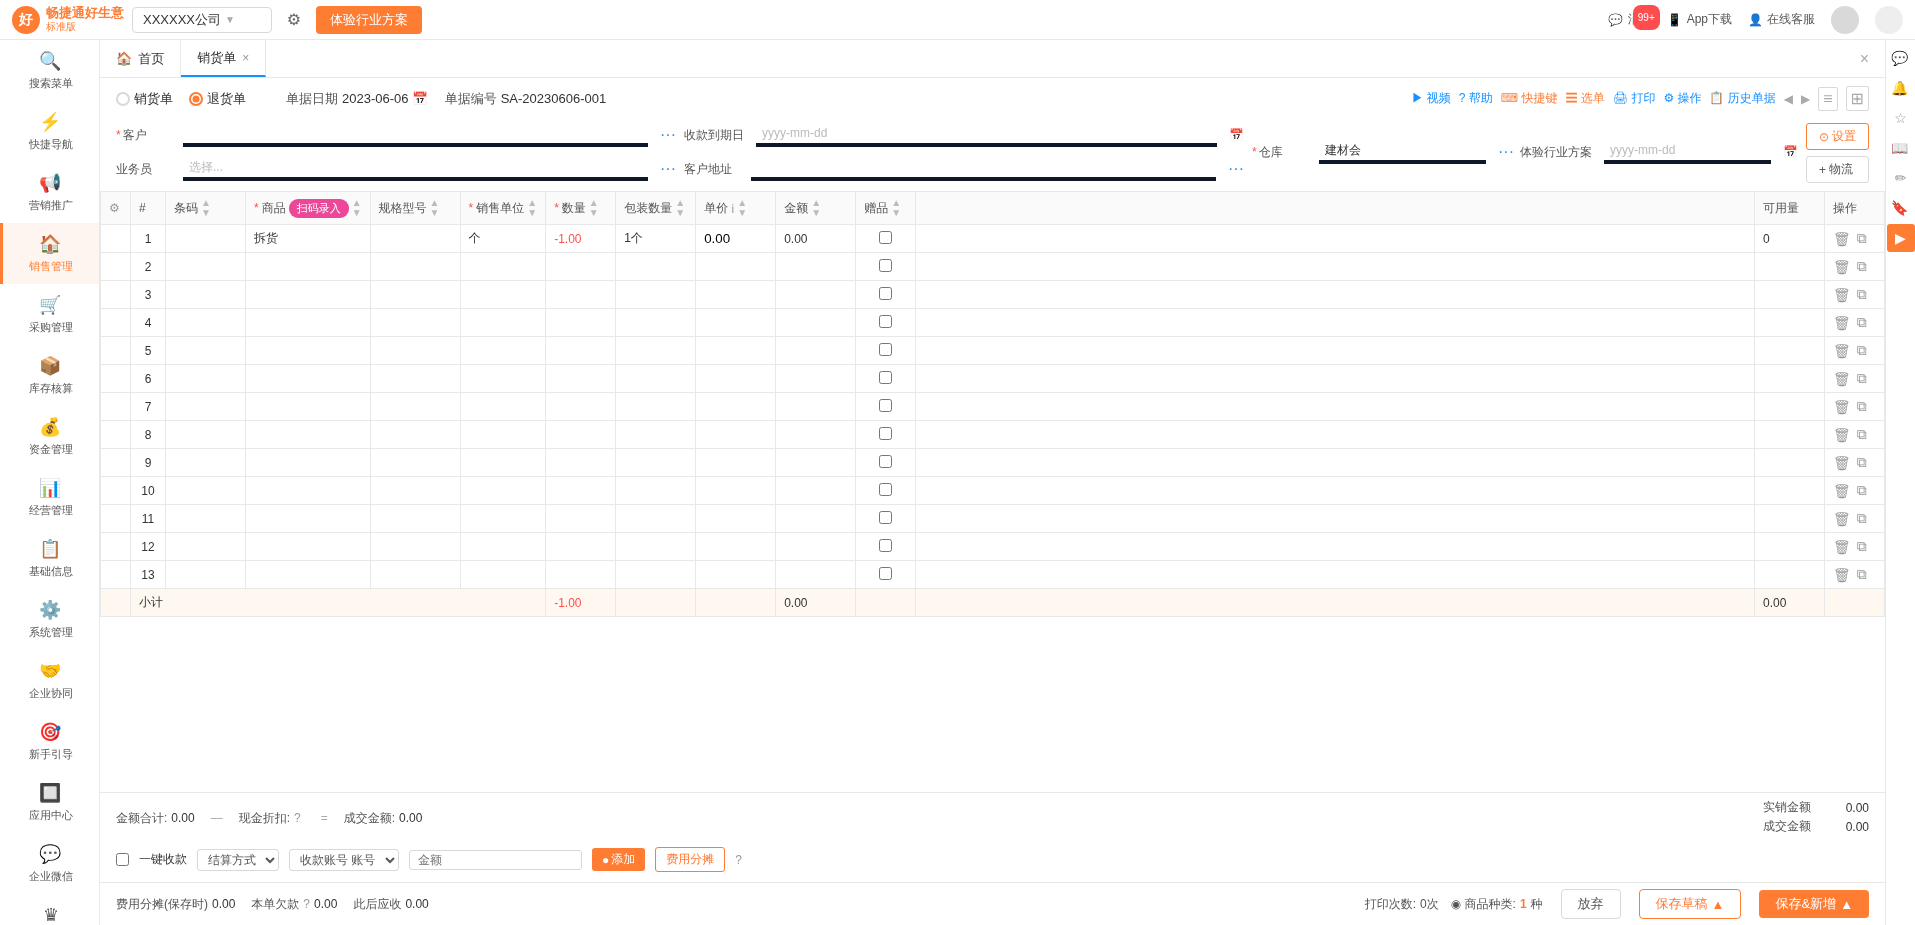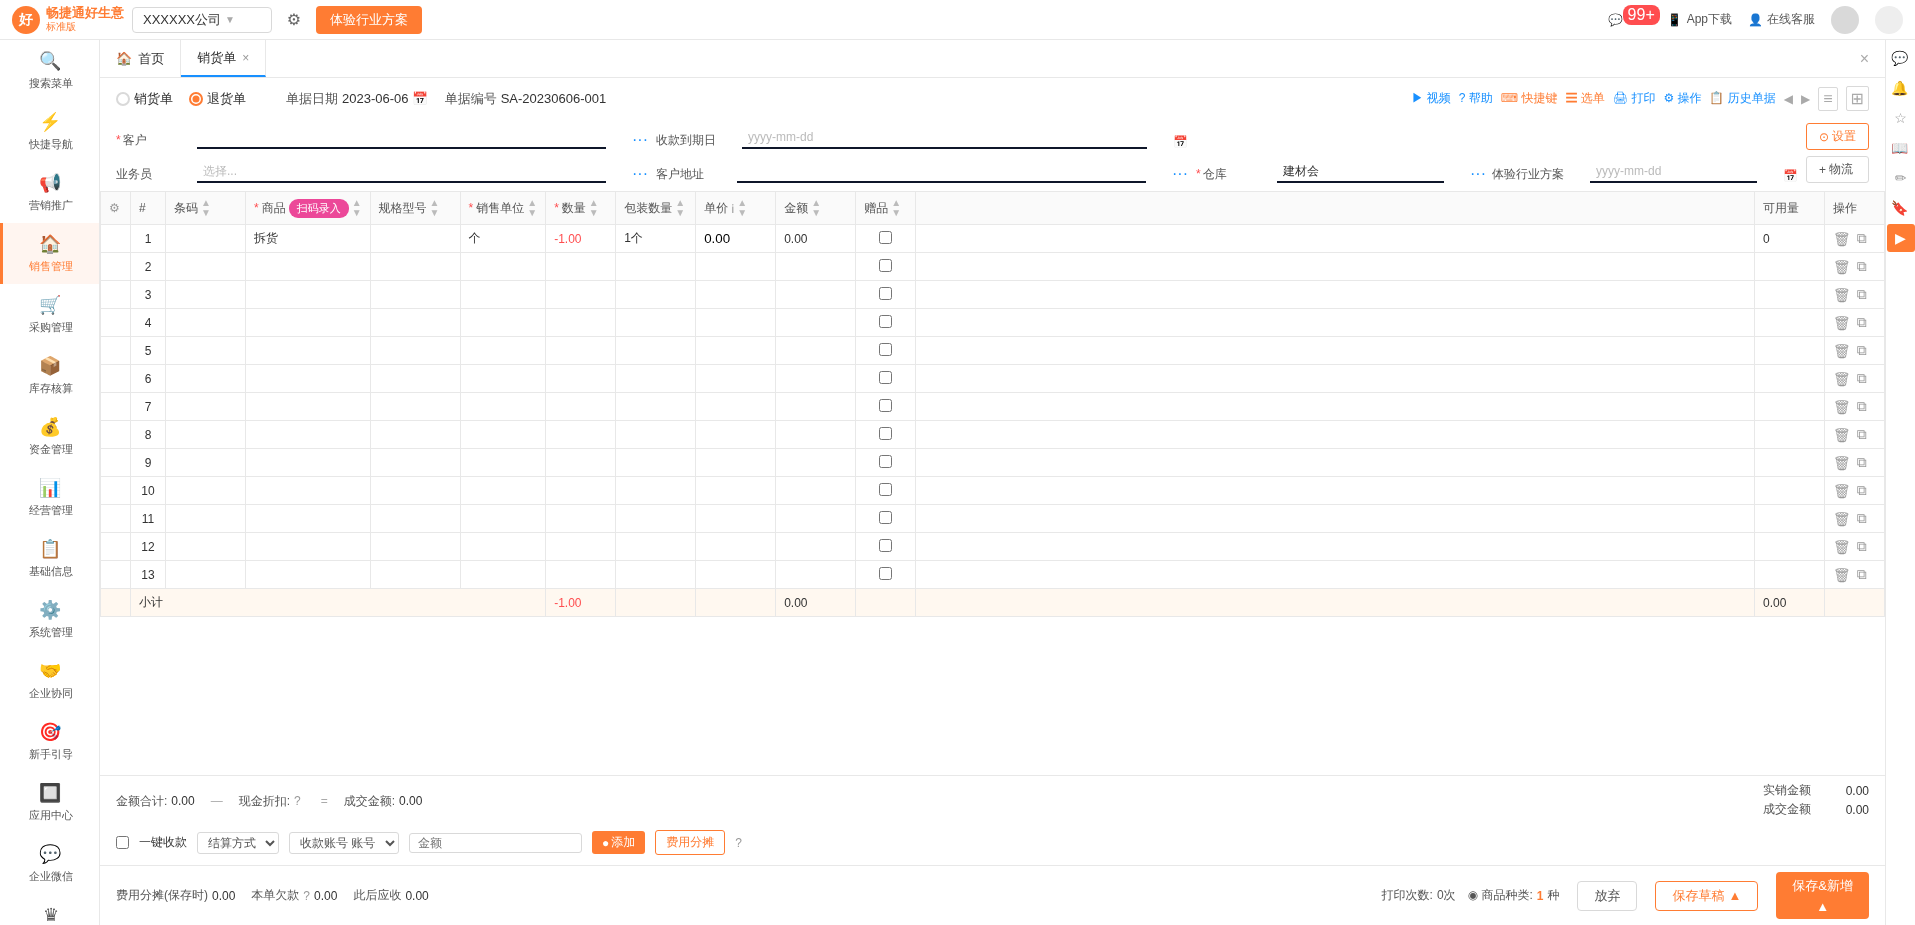--- a/index.html
+++ b/index.html
@@ -11,21 +11,21 @@
     .logo-area { display: flex; align-items: center; gap: 6px; }
     .logo-icon { width: 28px; height: 28px; background: #ff7c33; border-radius: 50%; display: flex; align-items: center; justify-content: center; color: white; font-size: 14px; font-weight: bold; }
     .logo-text { color: #ff7c33; font-size: 13px; font-weight: bold; line-height: 1.2; }
     .logo-sub { font-size: 10px; color: #ff7c33; }
     .company-selector { display: flex; align-items: center; gap: 4px; border: 1px solid #d9d9d9; border-radius: 4px; padding: 3px 10px; background: #fff; cursor: pointer; min-width: 140px; }
     .company-name { font-size: 13px; color: #333; }
     .settings-icon-btn { width: 28px; height: 28px; display: flex; align-items: center; justify-content: center; cursor: pointer; color: #666; font-size: 16px; }
     .trial-btn { background: #ff7c33; color: white; border: none; border-radius: 4px; padding: 5px 14px; font-size: 13px; cursor: pointer; }
     .top-bar-right { display: flex; align-items: center; gap: 16px; }
     .top-right-item { display: flex; align-items: center; gap: 4px; cursor: pointer; color: #555; font-size: 12px; position: relative; }
-    .badge { background: #ff4d4f; color: white; border-radius: 8px; padding: 1px 5px; font-size: 16px; position: absolute; top: -6px; right: -8px; }
+    .badge { background: #ff4d4f; color: white; border-radius: 8px; padding: 7px 5px; font-size: 10px; position: absolute; top: -6px; right: -8px; }
     .avatar { width: 28px; height: 28px; background: #d9d9d9; border-radius: 50%; }
 
     
     .app-layout { display: flex; height: calc(100vh - 40px); }
 
     
     .sidebar { width: 100px; background: #fff; border-right: 1px solid #e8e8e8; display: flex; flex-direction: column; overflow-y: auto; }
     .sidebar-item { display: flex; flex-direction: column; align-items: center; padding: 10px 4px; cursor: pointer; color: #555; font-size: 11px; gap: 4px; border-left: 3px solid transparent; transition: all 0.2s; }
     .sidebar-item.active { color: #ff7c33; background: #fff5f0; border-left-color: #ff7c33; }
     .sidebar-icon { font-size: 18px; }
@@ -48,24 +48,24 @@
     .radio-circle { width: 14px; height: 14px; border: 2px solid #d9d9d9; border-radius: 50%; display: inline-block; }
     .radio-circle.checked { border-color: #ff7c33; position: relative; }
     .radio-circle.checked::after { content: ''; width: 7px; height: 7px; background: #ff7c33; border-radius: 50%; position: absolute; top: 50%; left: 50%; transform: translate(-50%, -50%); }
     .doc-info { display: flex; align-items: center; gap: 16px; margin-left: 16px; font-size: 13px; color: #555; }
     .doc-info-item { display: flex; align-items: center; gap: 4px; }
     .doc-info-value { color: #333; font-weight: 500; }
     .calendar-icon { color: #666; cursor: pointer; }
     .header-actions { margin-left: auto; display: flex; align-items: center; gap: 8px; }
     .action-link { color: #1890ff; cursor: pointer; font-size: 12px; display: flex; align-items: center; gap: 2px; }
     .action-link.orange { color: #ff7c33; }
-    .field-row { display: flex; align-items: flex-end; gap: 26px; }
+    .field-row { display: flex; align-items: center; gap: 12px; }
     .field-label { color: #555; font-size: 12px; white-space: nowrap; min-width: 55px; }
     .field-label.required::before { content: '*'; color: #ff4d4f; margin-right: 2px; }
-    .field-input { flex: 1; border: none; border-bottom: 2px solid #0f172a; padding: 3px 6px; font-size: 12px; color: #333; background: transparent; outline: none; }
+    .field-input { flex: 1; border: none; border-bottom: 4px solid #0f172a; padding: 3px 6px; font-size: 12px; color: #333; background: transparent; outline: none; }
     .field-input::placeholder { color: #bbb; }
     .field-dots { color: #1890ff; cursor: pointer; font-size: 16px; }
     .field-calendar { color: #aaa; cursor: pointer; }
 
     .settings-btn { background: #fff; border: 1px solid #ff7c33; color: #ff7c33; border-radius: 3px; padding: 4px 12px; font-size: 12px; cursor: pointer; display: flex; align-items: center; gap: 3px; }
     .logistics-btn { background: #fff; border: 1px solid #d9d9d9; color: #555; border-radius: 3px; padding: 4px 12px; font-size: 12px; cursor: pointer; display: flex; align-items: center; gap: 3px; }
 
     
     .table-container { flex: 1; overflow: auto; background: #fff; margin: 0; }
     .data-table { width: 100%; border-collapse: collapse; font-size: 12px; }
@@ -98,21 +98,21 @@
     .help-icon { color: #999; cursor: pointer; }
     .bottom-bar { display: flex; align-items: center; justify-content: space-between; padding: 6px 16px; background: #fff; border-top: 1px solid #e8e8e8; }
     .bottom-left { display: flex; align-items: center; gap: 16px; font-size: 12px; color: #555; }
     .bottom-stat { display: flex; align-items: center; gap: 4px; }
     .stat-value { color: #333; }
     .bottom-right { display: flex; align-items: center; gap: 18px; }
     .product-count { font-size: 12px; color: #555; display: flex; align-items: center; gap: 4px; }
     .product-count-badge { color: #ff7c33; font-weight: bold; }
     .discard-btn { border: 1px solid #d9d9d9; background: #fff; color: #555; border-radius: 4px; padding: 5px 16px; font-size: 13px; cursor: pointer; }
     .save-draft-btn { border: 1px solid #ff7c33; background: #fff; color: #ff7c33; border-radius: 4px; padding: 5px 16px; font-size: 13px; cursor: pointer; display: flex; align-items: center; gap: 4px; }
-    .save-new-btn { background: #ff7c33; color: white; border: none; border-radius: 4px; padding: 5px 16px; font-size: 13px; cursor: pointer; display: flex; align-items: center; gap: 4px; flex-direction: column; }
+    .save-new-btn { background: #ff7c33; color: white; border: none; border-radius: 4px; padding: 5px 16px; font-size: 13px; cursor: pointer; display: flex; align-items: center; gap: 4px; }
     .summary-row { display: flex; justify-content: flex-end; align-items: center; gap: 8px; margin-bottom: 2px; }
     .summary-label { color: #555; }
     .summary-value { color: #333; min-width: 50px; text-align: right; font-weight: 500; }
 
     
     .right-panel { width: 30px; background: #fff; border-left: 1px solid #e8e8e8; display: flex; flex-direction: column; align-items: center; padding: 4px 0; gap: 2px; }
     .right-panel-icon { width: 28px; height: 28px; display: flex; align-items: center; justify-content: center; cursor: pointer; color: #999; font-size: 14px; border-radius: 3px; }
     .right-panel-icon.active-icon { background: #ff7c33; color: white; border-radius: 3px; }
 
     

